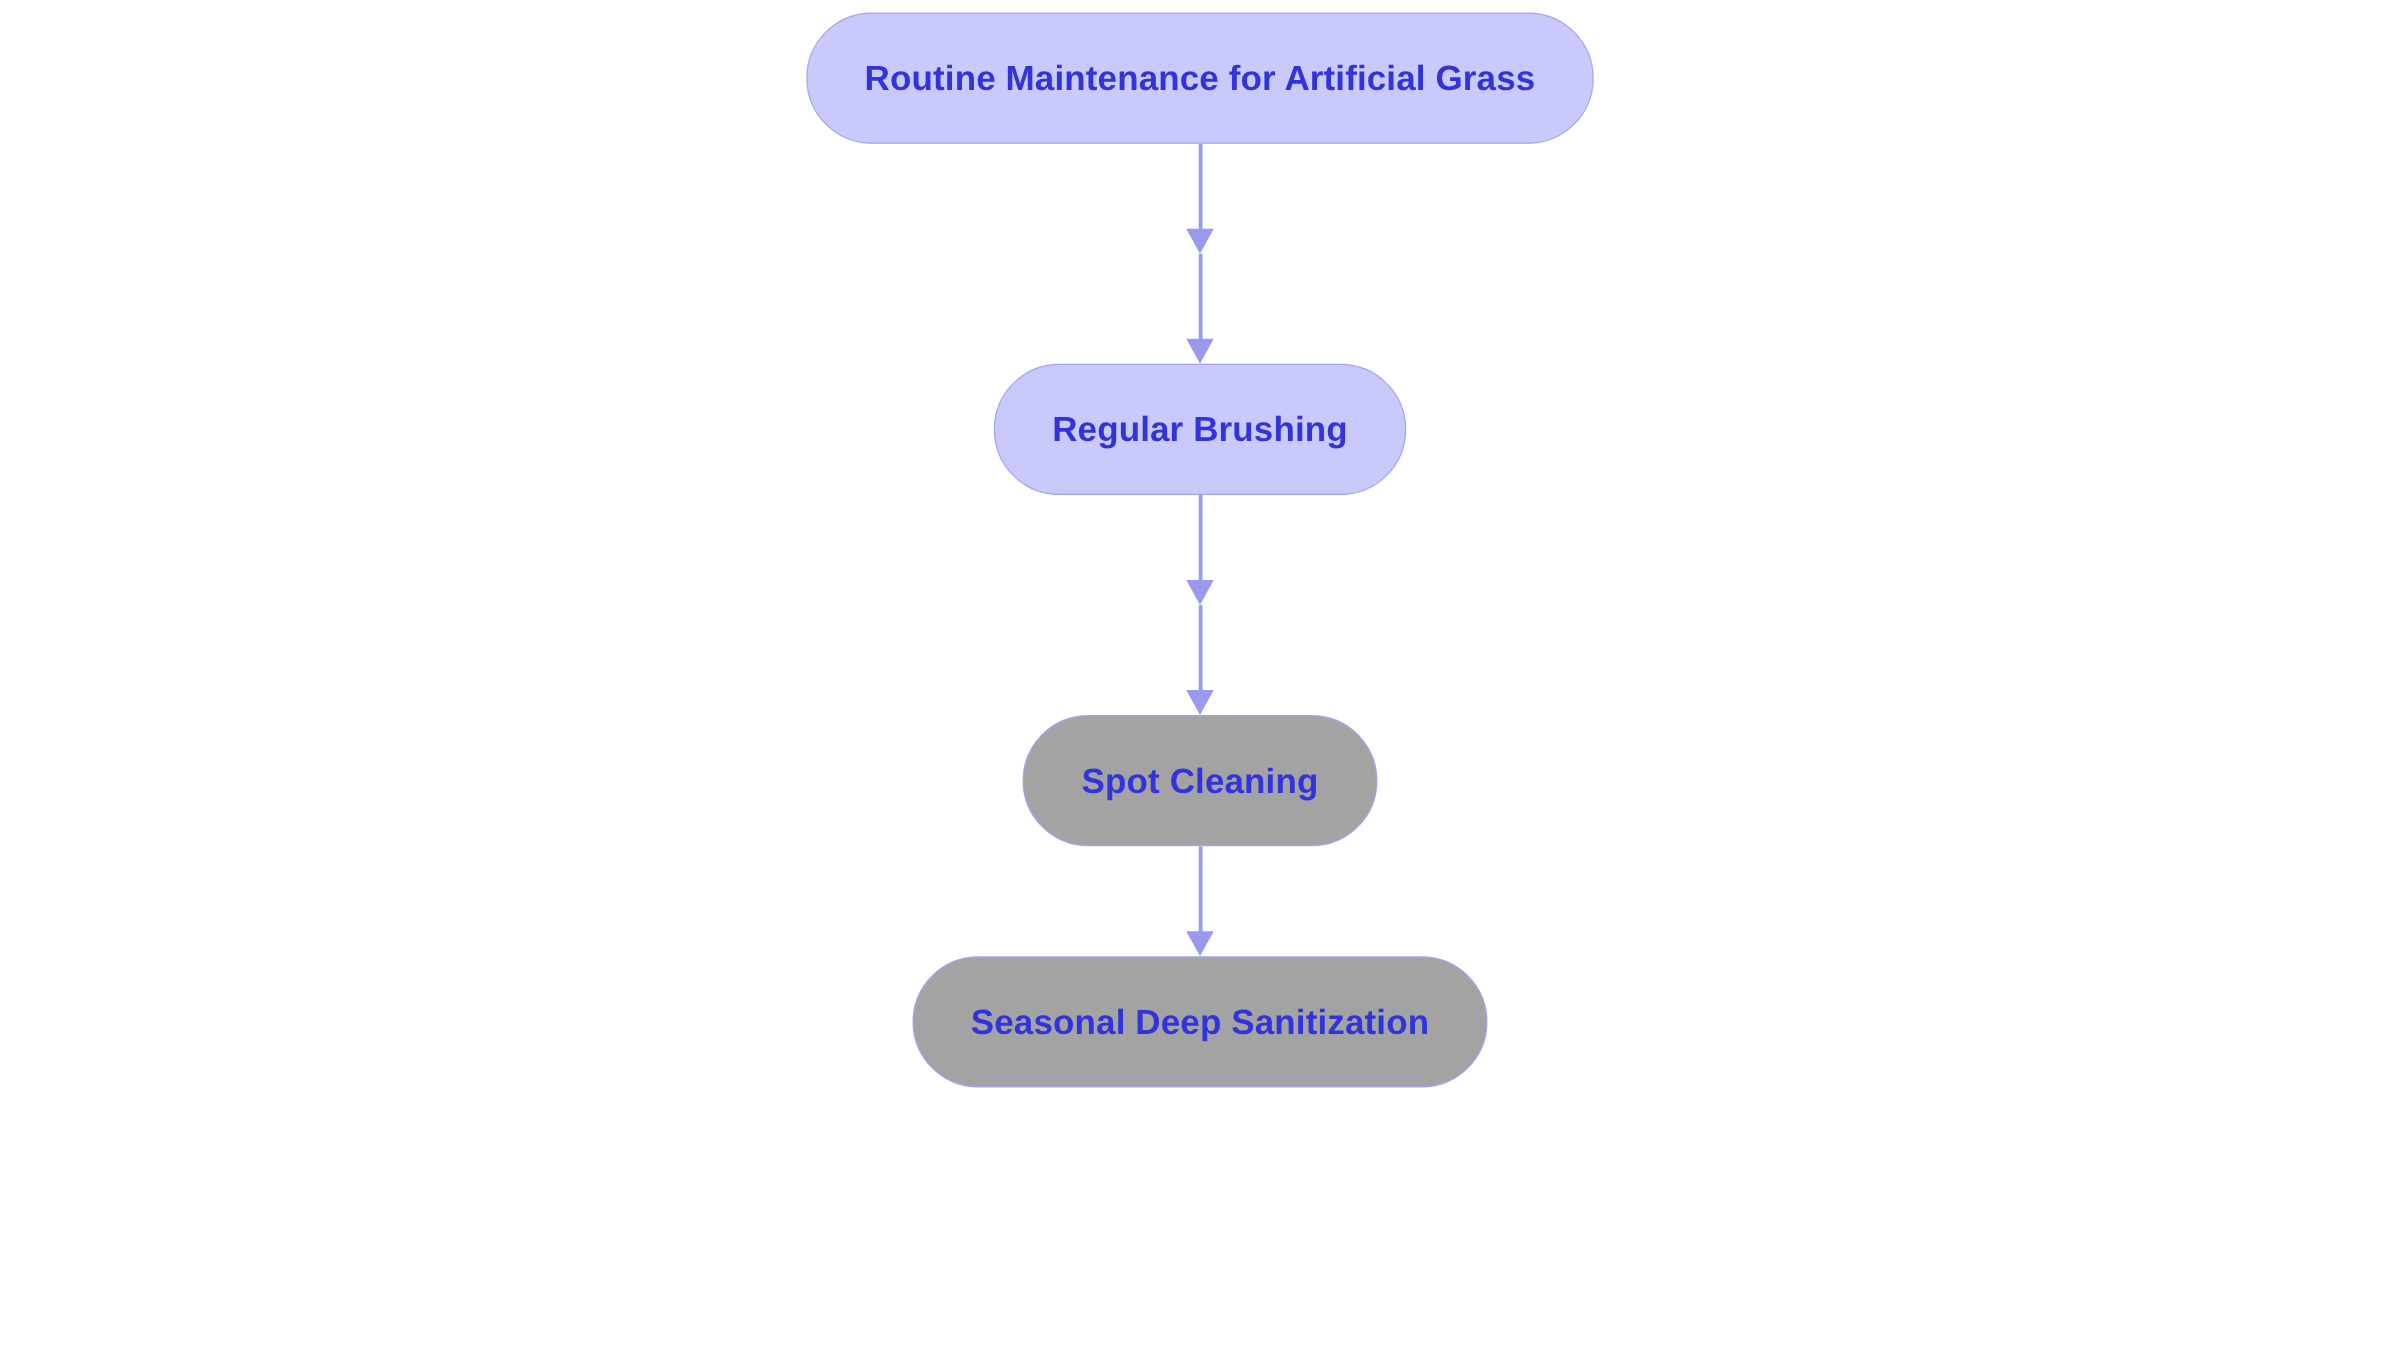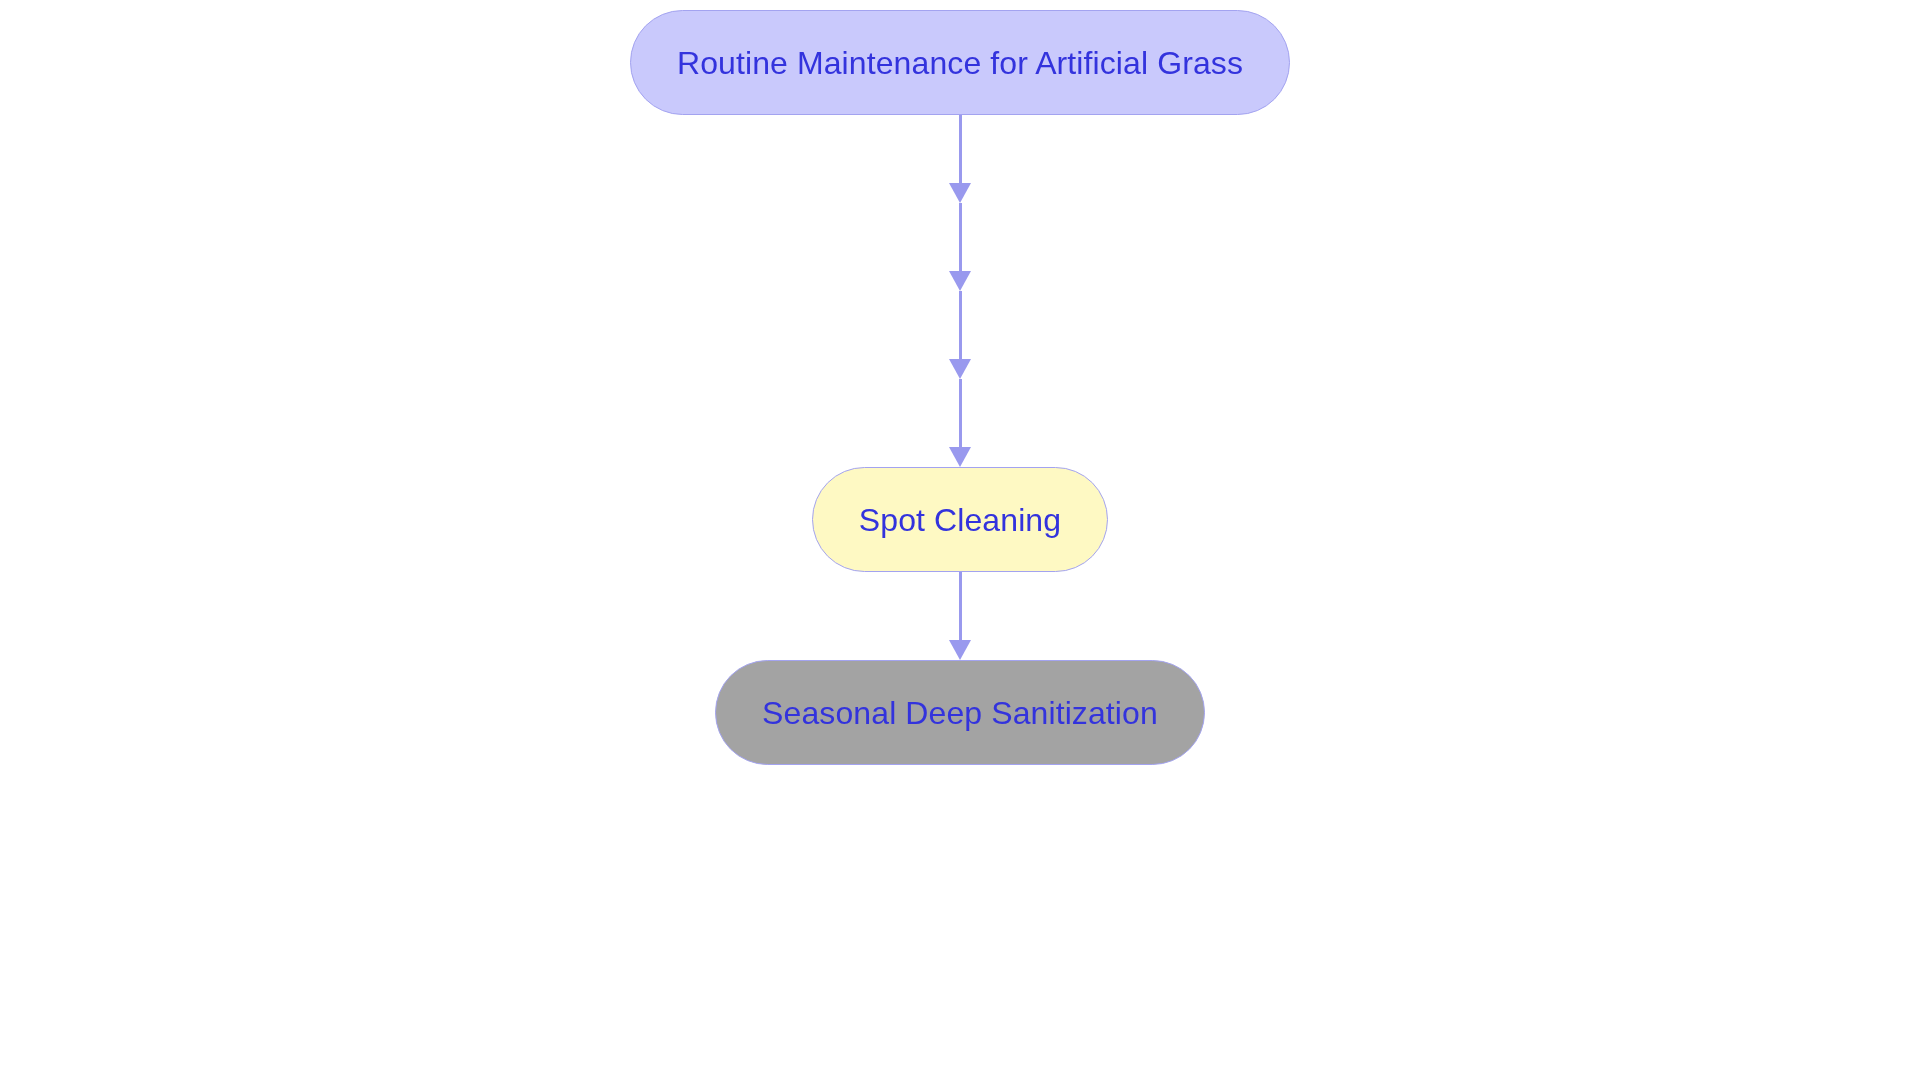--- a/index.html
+++ b/index.html
@@ -41,25 +41,25 @@
     align-items: center;
     justify-content: center;
     background: #c9c9fc;
     border: 1.5px solid #a3a3f0;
     border-radius: 53px;
     padding: 0 46px;
     white-space: nowrap;
   }
 
   .flow-node-label {
-    font-size: 32px;
+    font-size: 28px;
     line-height: 1;
     color: #3333dd;
     letter-spacing: 0.1px;
-    font-weight: 400;
+    font-weight: 700;
   }
 
   
   .flow-connector {
     width: 34px;
     height: 88px;
     position: relative;
     flex: none;
   }
   .flow-connector .conn-line {
@@ -98,33 +98,36 @@
       <div class="conn-line" style="background: rgb(153, 153, 238);"></div>
       <div class="conn-arrowhead" style="border-top-color: rgb(153, 153, 238);"></div>
     </div>
 
 
     <div class="flow-connector">
       <div class="conn-line" style="background: rgb(153, 153, 238);"></div>
       <div class="conn-arrowhead" style="border-top-color: rgb(153, 153, 238);"></div>
     </div>
 
+    <div class="flow-node" style="background: rgb(201, 201, 252); border-color: rgb(163, 163, 240);">
+      <span class="flow-node-label" style="color: rgb(51, 51, 221);">Regular Brushing</span>
+    </div>
 
     <div class="flow-connector">
       <div class="conn-line" style="background: rgb(153, 153, 238);"></div>
       <div class="conn-arrowhead" style="border-top-color: rgb(153, 153, 238);"></div>
     </div>
 
 
     <div class="flow-connector">
       <div class="conn-line" style="background: rgb(153, 153, 238);"></div>
       <div class="conn-arrowhead" style="border-top-color: rgb(153, 153, 238);"></div>
     </div>
 
-    <div class="flow-node" style="background: #fef9c3; border-color: rgb(163, 163, 240);">
+    <div class="flow-node" style="background: #a3a3a3; border-color: rgb(163, 163, 240);">
       <span class="flow-node-label" style="color: rgb(51, 51, 221);">Spot Cleaning</span>
     </div>
 
     <div class="flow-connector">
       <div class="conn-line" style="background: rgb(153, 153, 238);"></div>
       <div class="conn-arrowhead" style="border-top-color: rgb(153, 153, 238);"></div>
     </div>
 
     <div class="flow-node" style="background: #a3a3a3; border-color: rgb(163, 163, 240);">
       <span class="flow-node-label" style="color: rgb(51, 51, 221);">Seasonal Deep Sanitization</span>

